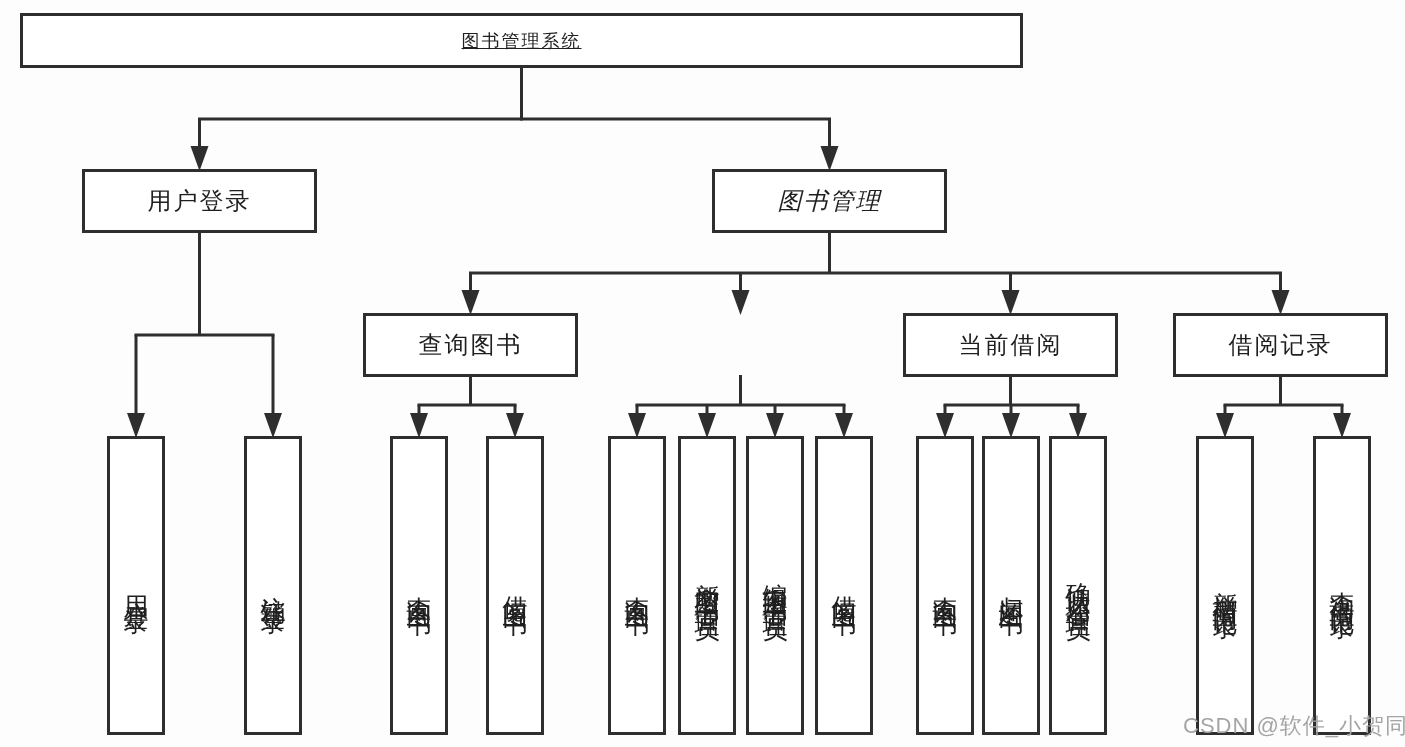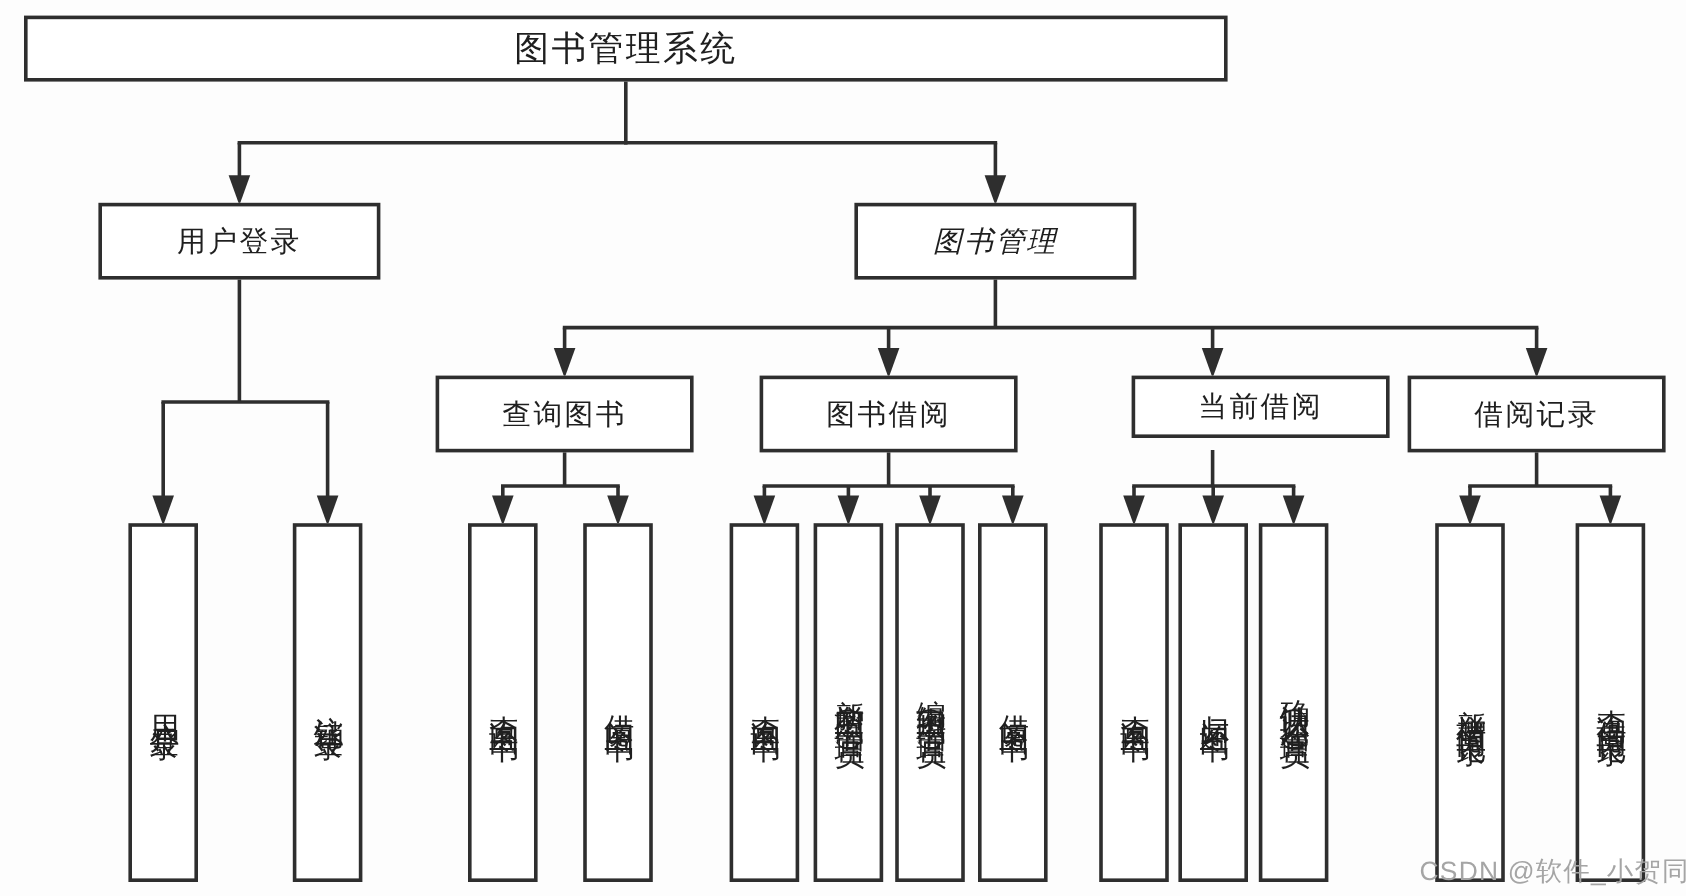--- a/index.html
+++ b/index.html
@@ -32,21 +32,22 @@
     justify-content: center;
     text-align: center;
     z-index: 2;
   }
   .hbox {
     font-size: 24px;
     letter-spacing: 2px;
     white-space: nowrap;
   }
   .root {
-    font-size: 29px;
+    font-size: 18px;
+    text-decoration: underline;
   }
   .vbox {
     writing-mode: vertical-rl;
     text-orientation: mixed;
     font-size: 25px;
     letter-spacing: 5px;
     line-height: 1;
   }
   .watermark {
     position: absolute;
@@ -132,22 +133,21 @@
       <polygon points="1333,413 1351,413 1342,438"></polygon>
     </g>
   </svg>
 
   <div class="node hbox root" style="left:20px; top:13px; width:1003px; height:55px;">图书管理系统</div>
 
   <div class="node hbox" style="left:82px; top:169px; width:235px; height:64px;">用户登录</div>
   <div class="node hbox" style="left:712px; top:169px; width:235px; height:64px;font-style:italic;">图书管理</div>
 
   <div class="node hbox" style="left:363px; top:313px; width:215px; height:64px;">查询图书</div>
-  <div class="node hbox" style="left:633px; top:313px; width:215px; height:64px;">图书借阅</div>
-  <div class="node hbox" style="left:943px; top:313px; width:215px; height:52px;">当前借阅</div>
+  <div class="node hbox" style="left:903px; top:313px; width:215px; height:64px;">当前借阅</div>
   <div class="node hbox" style="left:1173px; top:313px; width:215px; height:64px;">借阅记录</div>
 
   <div class="node vbox" style="left:107px; top:436px; width:58px; height:299px;">用户登录</div>
   <div class="node vbox" style="left:244px; top:436px; width:58px; height:299px;">注销登录</div>
 
   <div class="node vbox" style="left:390px; top:436px; width:58px; height:299px;">查询图书</div>
   <div class="node vbox" style="left:486px; top:436px; width:58px; height:299px;">借阅图书</div>
 
   <div class="node vbox" style="left:608px; top:436px; width:58px; height:299px;">查询图书</div>
   <div class="node vbox" style="left:678px; top:436px; width:58px; height:299px;">新增图书（管理员）</div>

